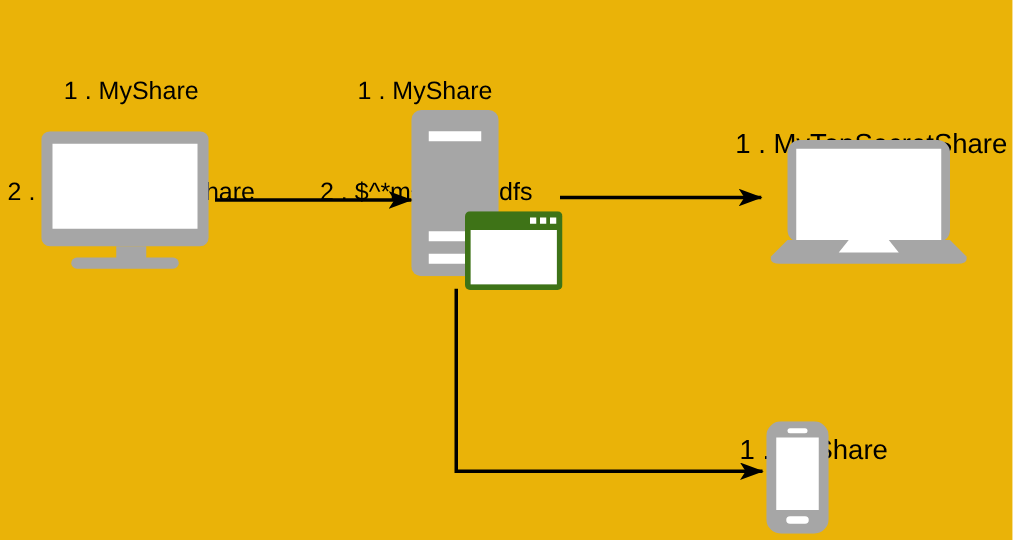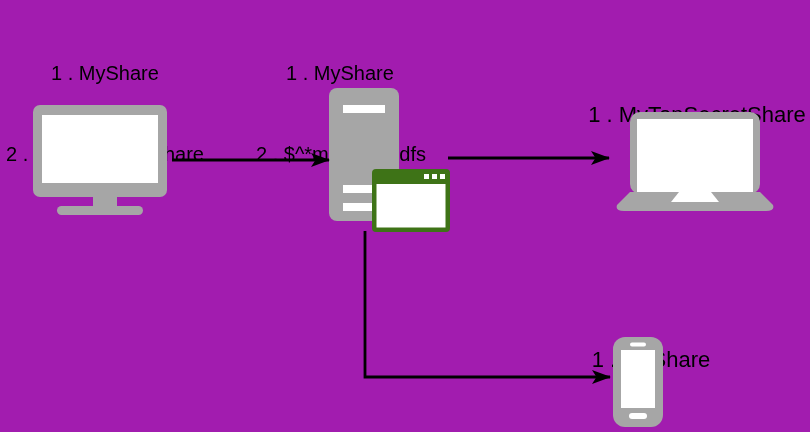--- a/index.html
+++ b/index.html
@@ -5,21 +5,21 @@
   html, body {
     margin: 0;
     padding: 0;
     background: #ffffff;
     font-family: "Liberation Sans", sans-serif;
   }
   .canvas {
     position: relative;
     width: 810px;
     height: 432px;
-    background: #a21caf;
+    background: #eab308;
     overflow: hidden;
   }
   .label {
     position: absolute;
     text-align: center;
     color: #000000;
     white-space: pre;
   }
   .lbl-desktop { left: -2px;  top: 6px;   width: 214px; font-size: 20px; line-height: 27px; }
   .lbl-server  { left: 256px; top: 6px;   width: 168px; font-size: 20px; line-height: 27px; }

